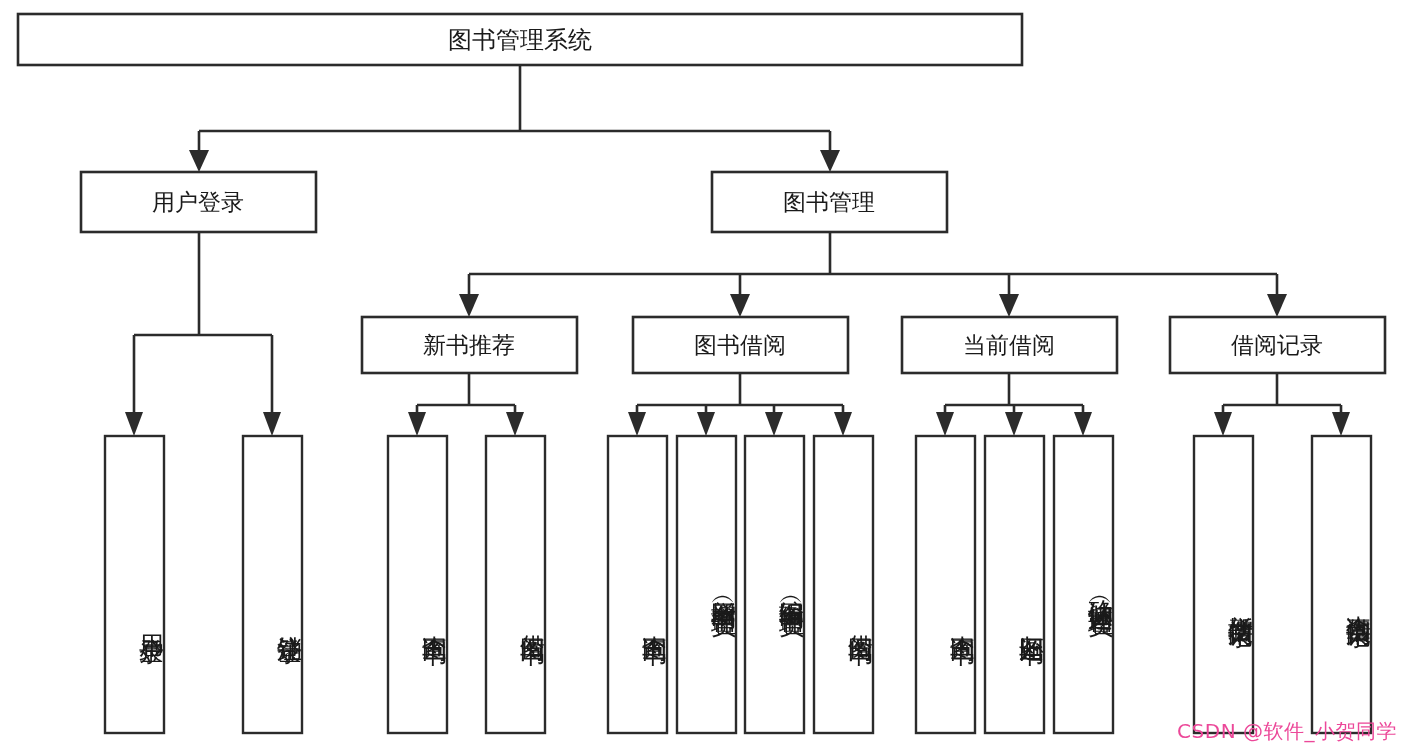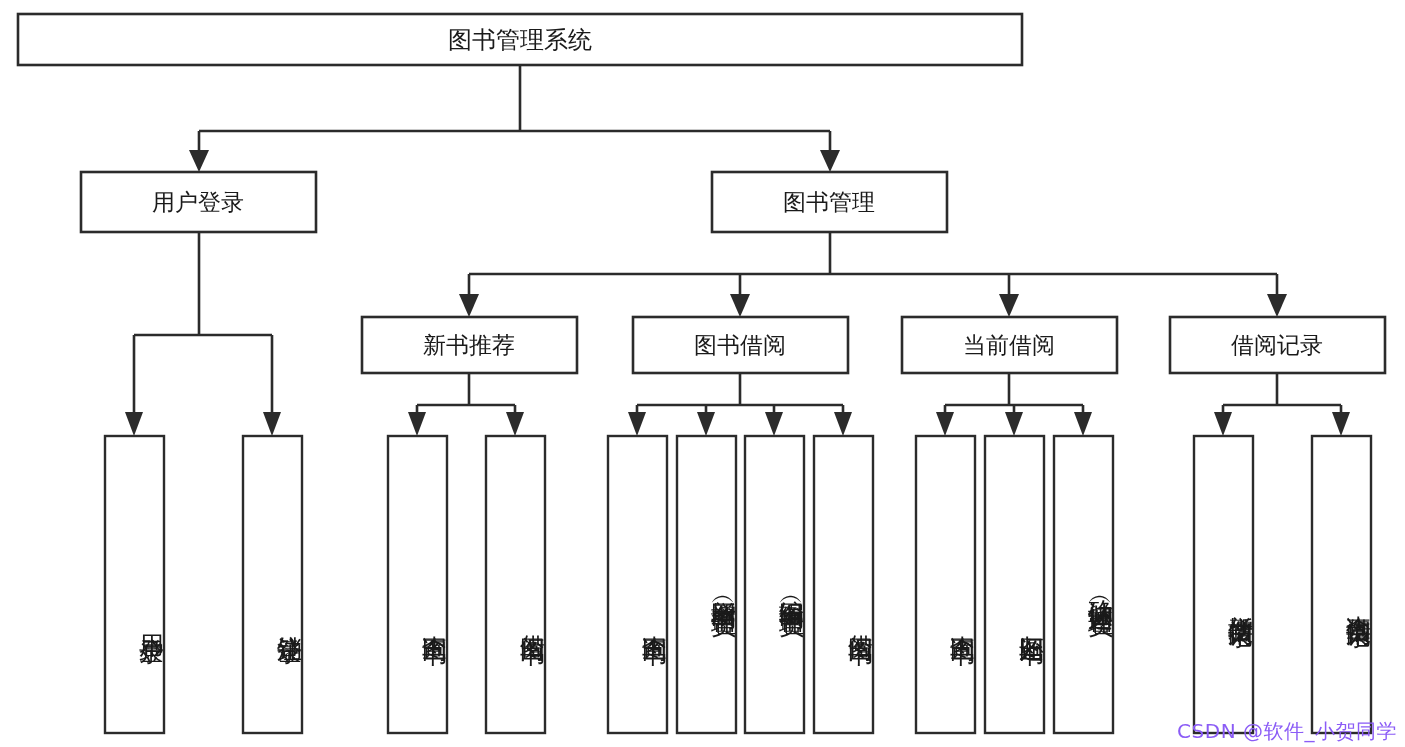--- a/index.html
+++ b/index.html
@@ -75,21 +75,21 @@
     align-items: flex-start;
     justify-content: center;
     pointer-events: none;
   }
   .watermark {
     position: absolute;
     right: 8px;
     bottom: 2px;
     font-family: "DejaVu Sans", "Liberation Sans", sans-serif;
     font-size: 20px;
-    color: #8b5cf6;
+    color: #ec4899;
     white-space: nowrap;
     letter-spacing: 0.5px;
   }
 </style>
 </head>
 <body>
 
 <div id="diagram-root">
 
   <svg id="flow" viewBox="0 0 1405 747">

